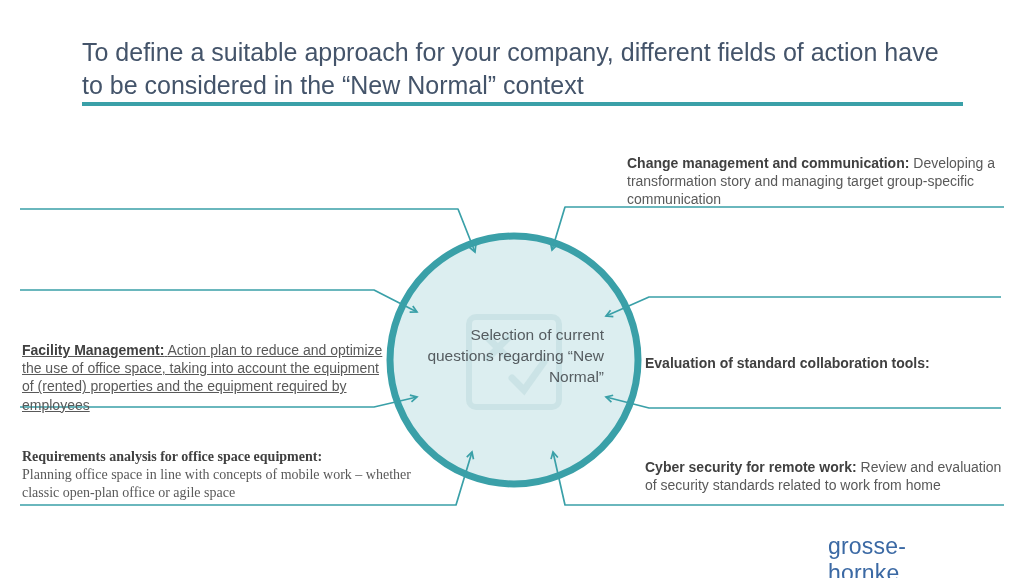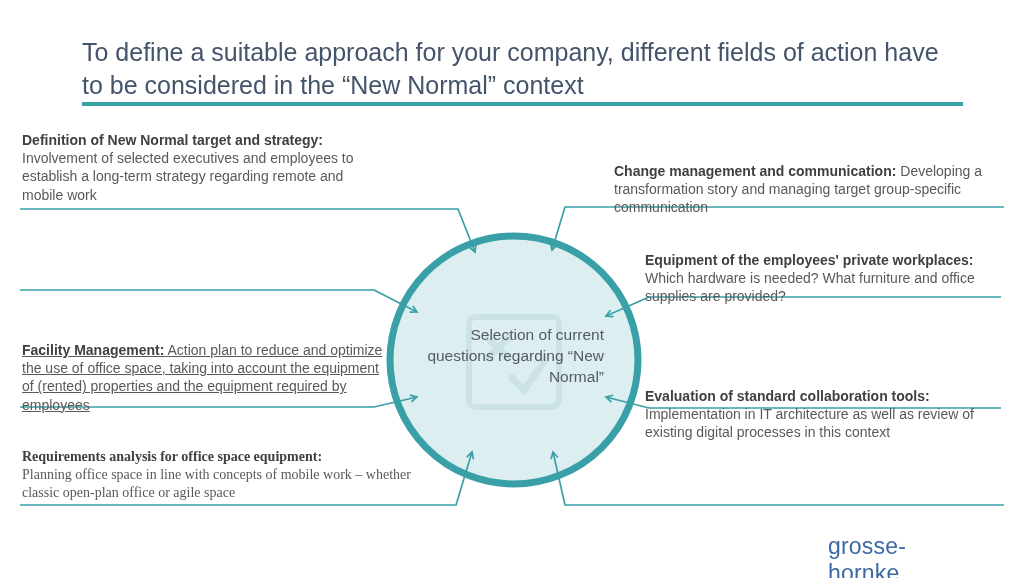--- a/index.html
+++ b/index.html
@@ -58,41 +58,38 @@
     <path d="M20,505 L456,505 L472,452" fill="none" stroke="#3aa0a8" stroke-width="1.7" stroke-linejoin="round" marker-end="url(#arr)"></path>
 
     <path d="M1004,207 L565,207 L552,250" fill="none" stroke="#3aa0a8" stroke-width="1.7" stroke-linejoin="round" marker-end="url(#arr)"></path>
     <path d="M1001,297 L649,297 L606,316" fill="none" stroke="#3aa0a8" stroke-width="1.7" stroke-linejoin="round" marker-end="url(#arr)"></path>
     <path d="M1001,408 L649,408 L606,397" fill="none" stroke="#3aa0a8" stroke-width="1.7" stroke-linejoin="round" marker-end="url(#arr)"></path>
     <path d="M1004,505 L565,505 L553,452" fill="none" stroke="#3aa0a8" stroke-width="1.7" stroke-linejoin="round" marker-end="url(#arr)"></path>
   </svg>
 
   <div class="center-label">Selection of current questions regarding “New Normal”</div>
 
-  <div class="field" style="left:22px;top:131px;width:362px;">
-    <span class="lbl block">Definition of New Normal target and strategy:</span><span>Involvement of selected executives and employees to establish a long-term strategy regarding remote and mobile work</span>
-  </div>
 
 
   <div class="field" style="left:22px;top:341px;width:362px;text-decoration:underline;">
     <span class="lbl">Facility Management:</span> <span>Action plan to reduce and optimize the use of office space, taking into account the equipment of (rented) properties and the equipment required by employees</span>
   </div>
 
   <div class="field" style="left:22px;top:448px;width:408px;font-family:Liberation Serif, serif;">
     <span class="lbl block">Requirements analysis for office space equipment:</span><span>Planning office space in line with concepts of mobile work – whether classic open-plan office or agile space</span>
   </div>
 
-  <div class="field" style="left:614px;top:154px;width:368px;margin-top:8px;">
+  <div class="field" style="left:627px;top:154px;width:368px;">
     <span class="lbl">Change management and communication:</span> <span>Developing a transformation story and managing target group-specific communication</span>
   </div>
 
-  <div class="field" style="left:645px;top:251px;width:368px;">
-    <span class="lbl block">Equipment of the employees' private workplaces:</span><span>Which hardware is needed? What furniture and office supplies are provided?</span>
+
+  <div class="field" style="left:645px;top:354px;width:368px;">
+    <span class="lbl block">Evaluation of standard collaboration tools:</span>
   </div>
 
-  <div class="field" style="left:645px;top:354px;width:368px;margin-top:33px;">
-    <span class="lbl block">Evaluation of standard collaboration tools:</span><span>Implementation in IT architecture as well as review of existing digital processes in this context</span>
+  <div class="field" style="left:645px;top:458px;width:368px;">
+    <span class="lbl">Cyber security for remote work:</span> <span>Review and evaluation of security standards related to work from home</span>
   </div>
-
 
   <div class="logo">grosse-hornke</div>
 
 </div>
 
 </body></html>

